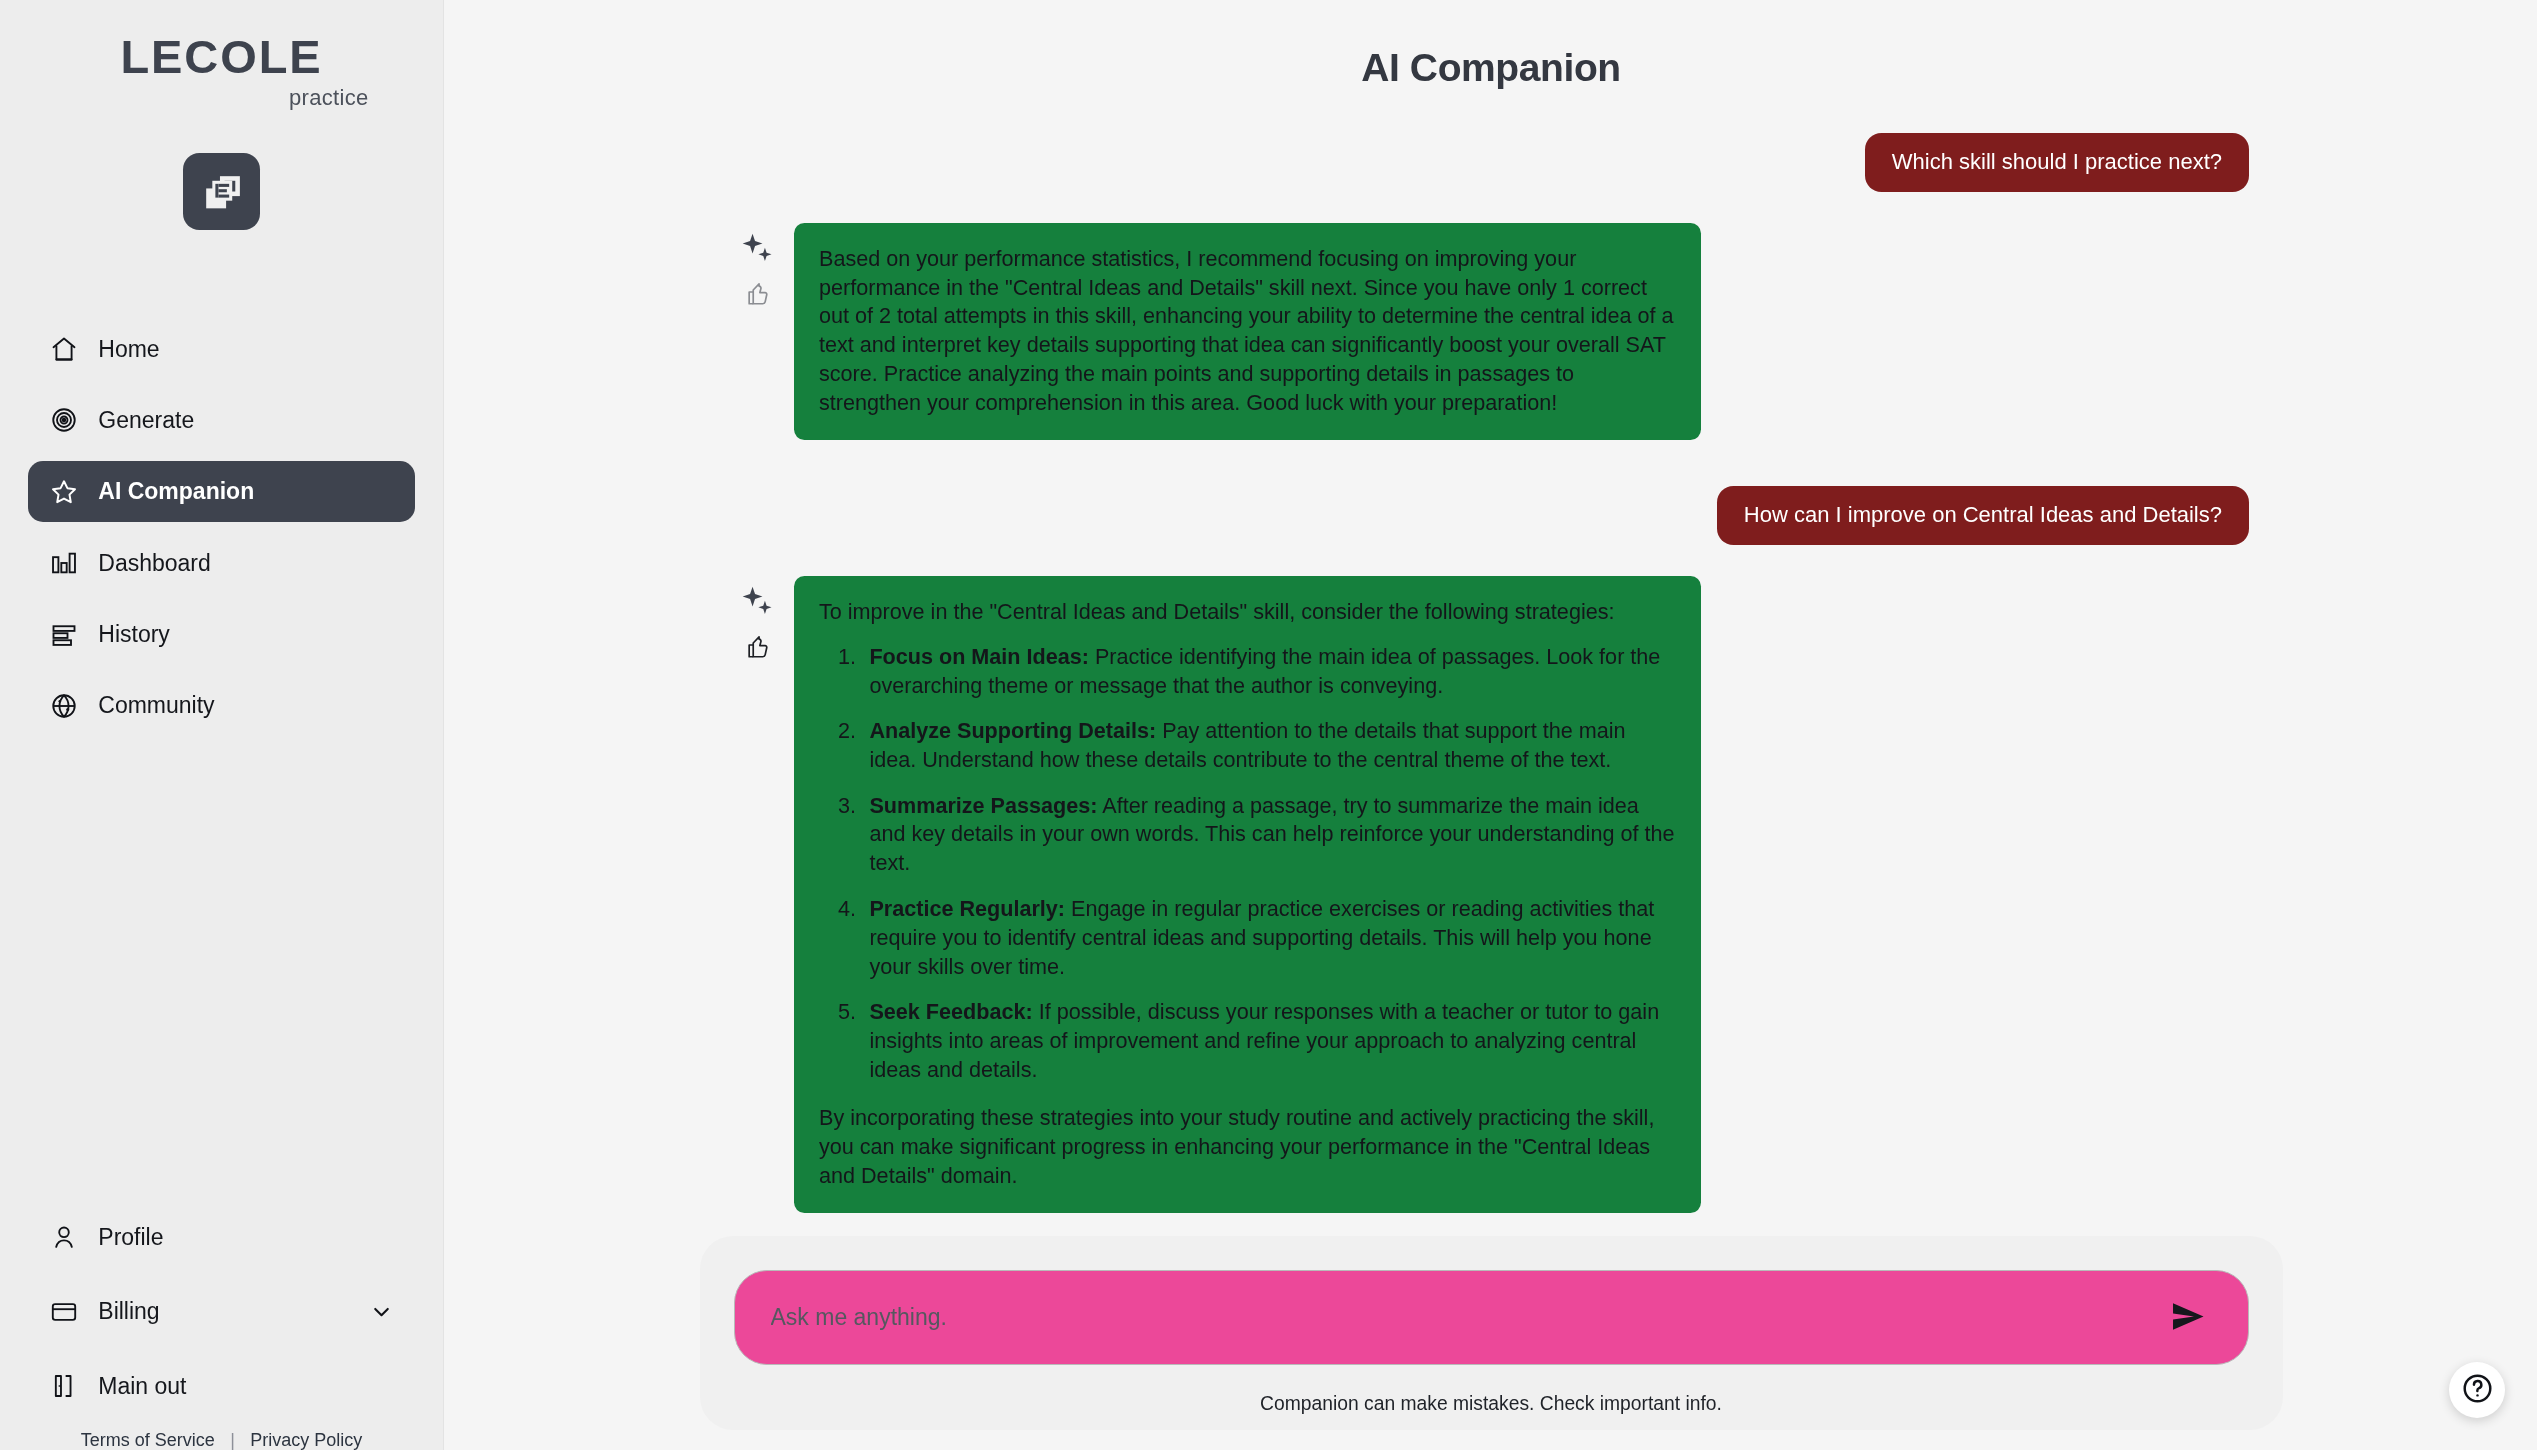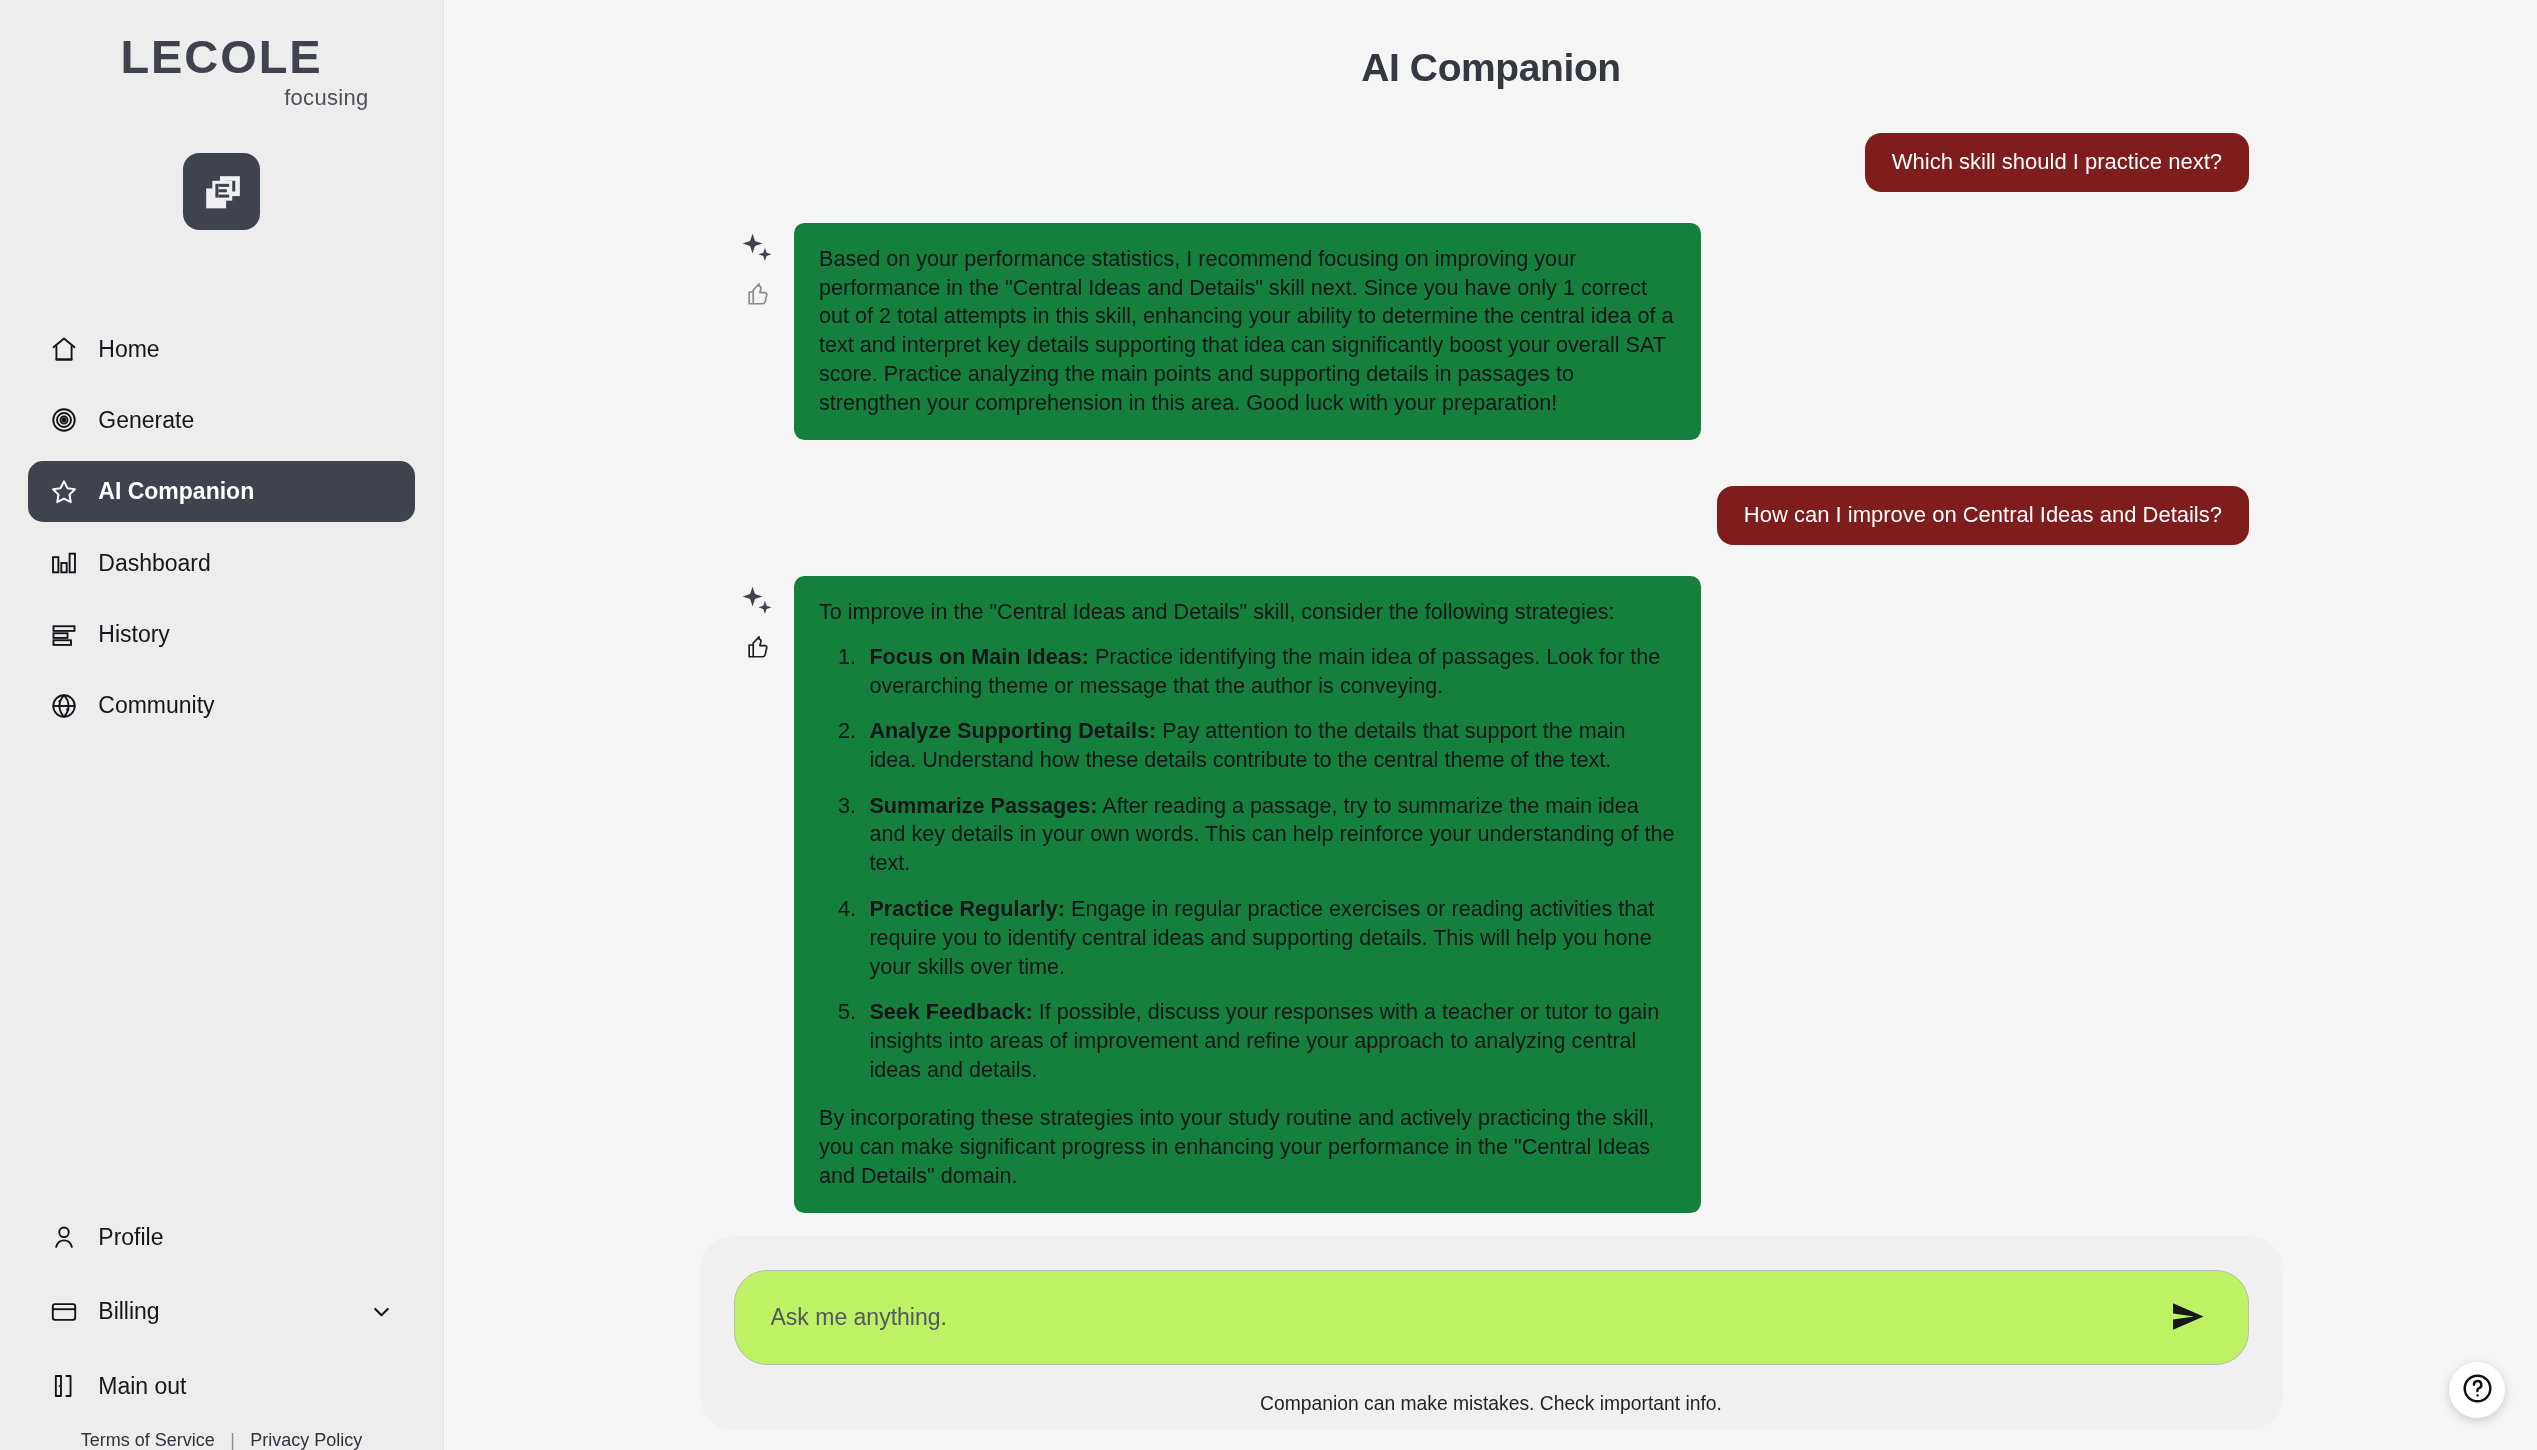--- a/index.html
+++ b/index.html
@@ -95,21 +95,21 @@
 
   
   .composer-wrap { padding: 0 0 21px 0; }
   .composer-card {
     width: 1583px; margin: 0 auto;
     background: #f0f0f0; border-radius: 33px;
     padding: 34px 34px 15px 34px;
   }
   .composer-box {
     display: flex; align-items: center;
-    background: #bef264; border: 1.5px solid #b9b9b9;
+    background: #ec4899; border: 1.5px solid #b9b9b9;
     border-radius: 33px; height: 95px; padding: 0 36px;
   }
   .composer-input {
     flex: 1 1 auto; border: none; outline: none; background: transparent;
     font-family: "Liberation Sans", sans-serif;
     font-size: 23px; color: #2a2d33;
   }
   .composer-input::placeholder { color: #55585f; }
   .send-btn { width: 48px; height: 48px; border: none; background: transparent;
               cursor: pointer; display: flex; align-items: center; justify-content: center; }
@@ -124,21 +124,21 @@
 </style>
 </head>
 <body>
 
 <div class="app">
 
   <aside class="sidebar">
 
     <div class="brand">
       <span class="brand-main">LECOLE</span>
-      <span class="brand-sub">focusing</span>
+      <span class="brand-sub">practice</span>
     </div>
 
     <div class="logo-mark">
       <svg viewBox="0 0 64 64" width="49" height="49" aria-hidden="true">
         <rect x="30" y="12" width="26" height="26" fill="#f0f0f0"></rect>
         <rect x="36" y="18" width="14" height="14" fill="#3e434e"></rect>
         <rect x="12" y="28" width="26" height="26" fill="#f0f0f0"></rect>
         <rect x="20" y="18" width="26" height="26" fill="#f0f0f0"></rect>
         <rect x="24" y="22" width="4" height="18" fill="#3e434e"></rect>
         <rect x="28" y="22" width="14" height="4" fill="#3e434e"></rect>

